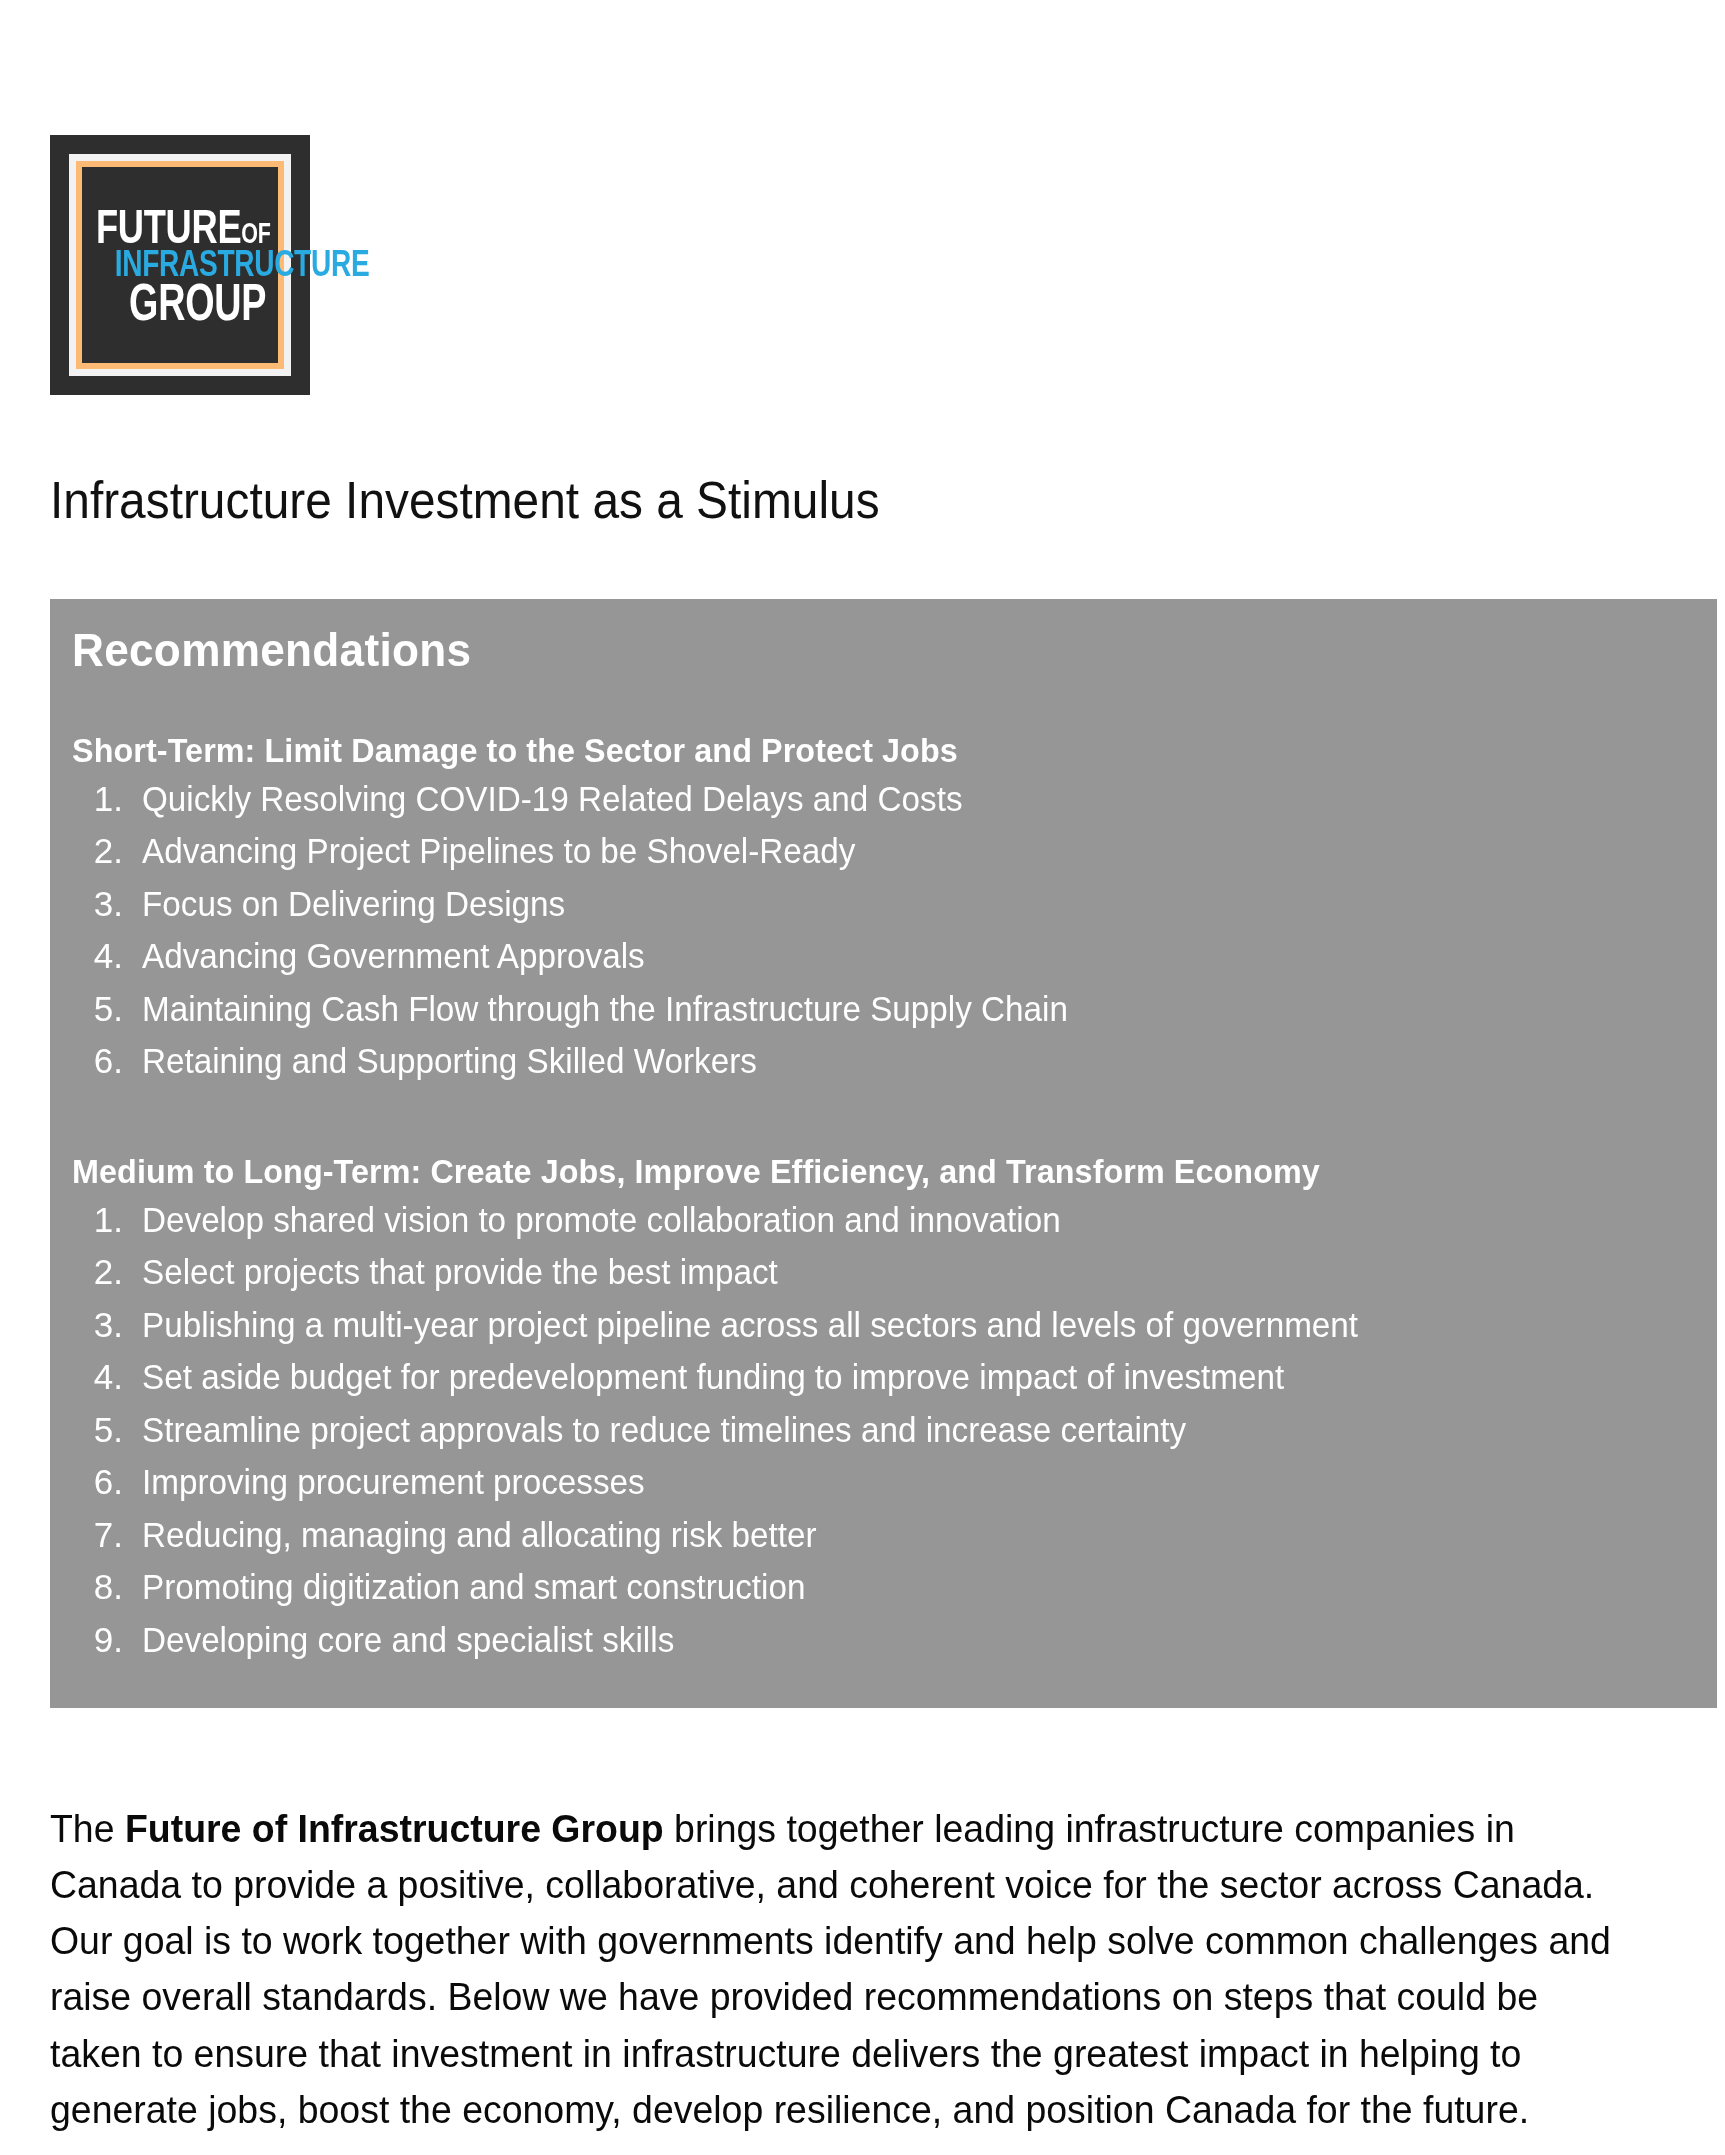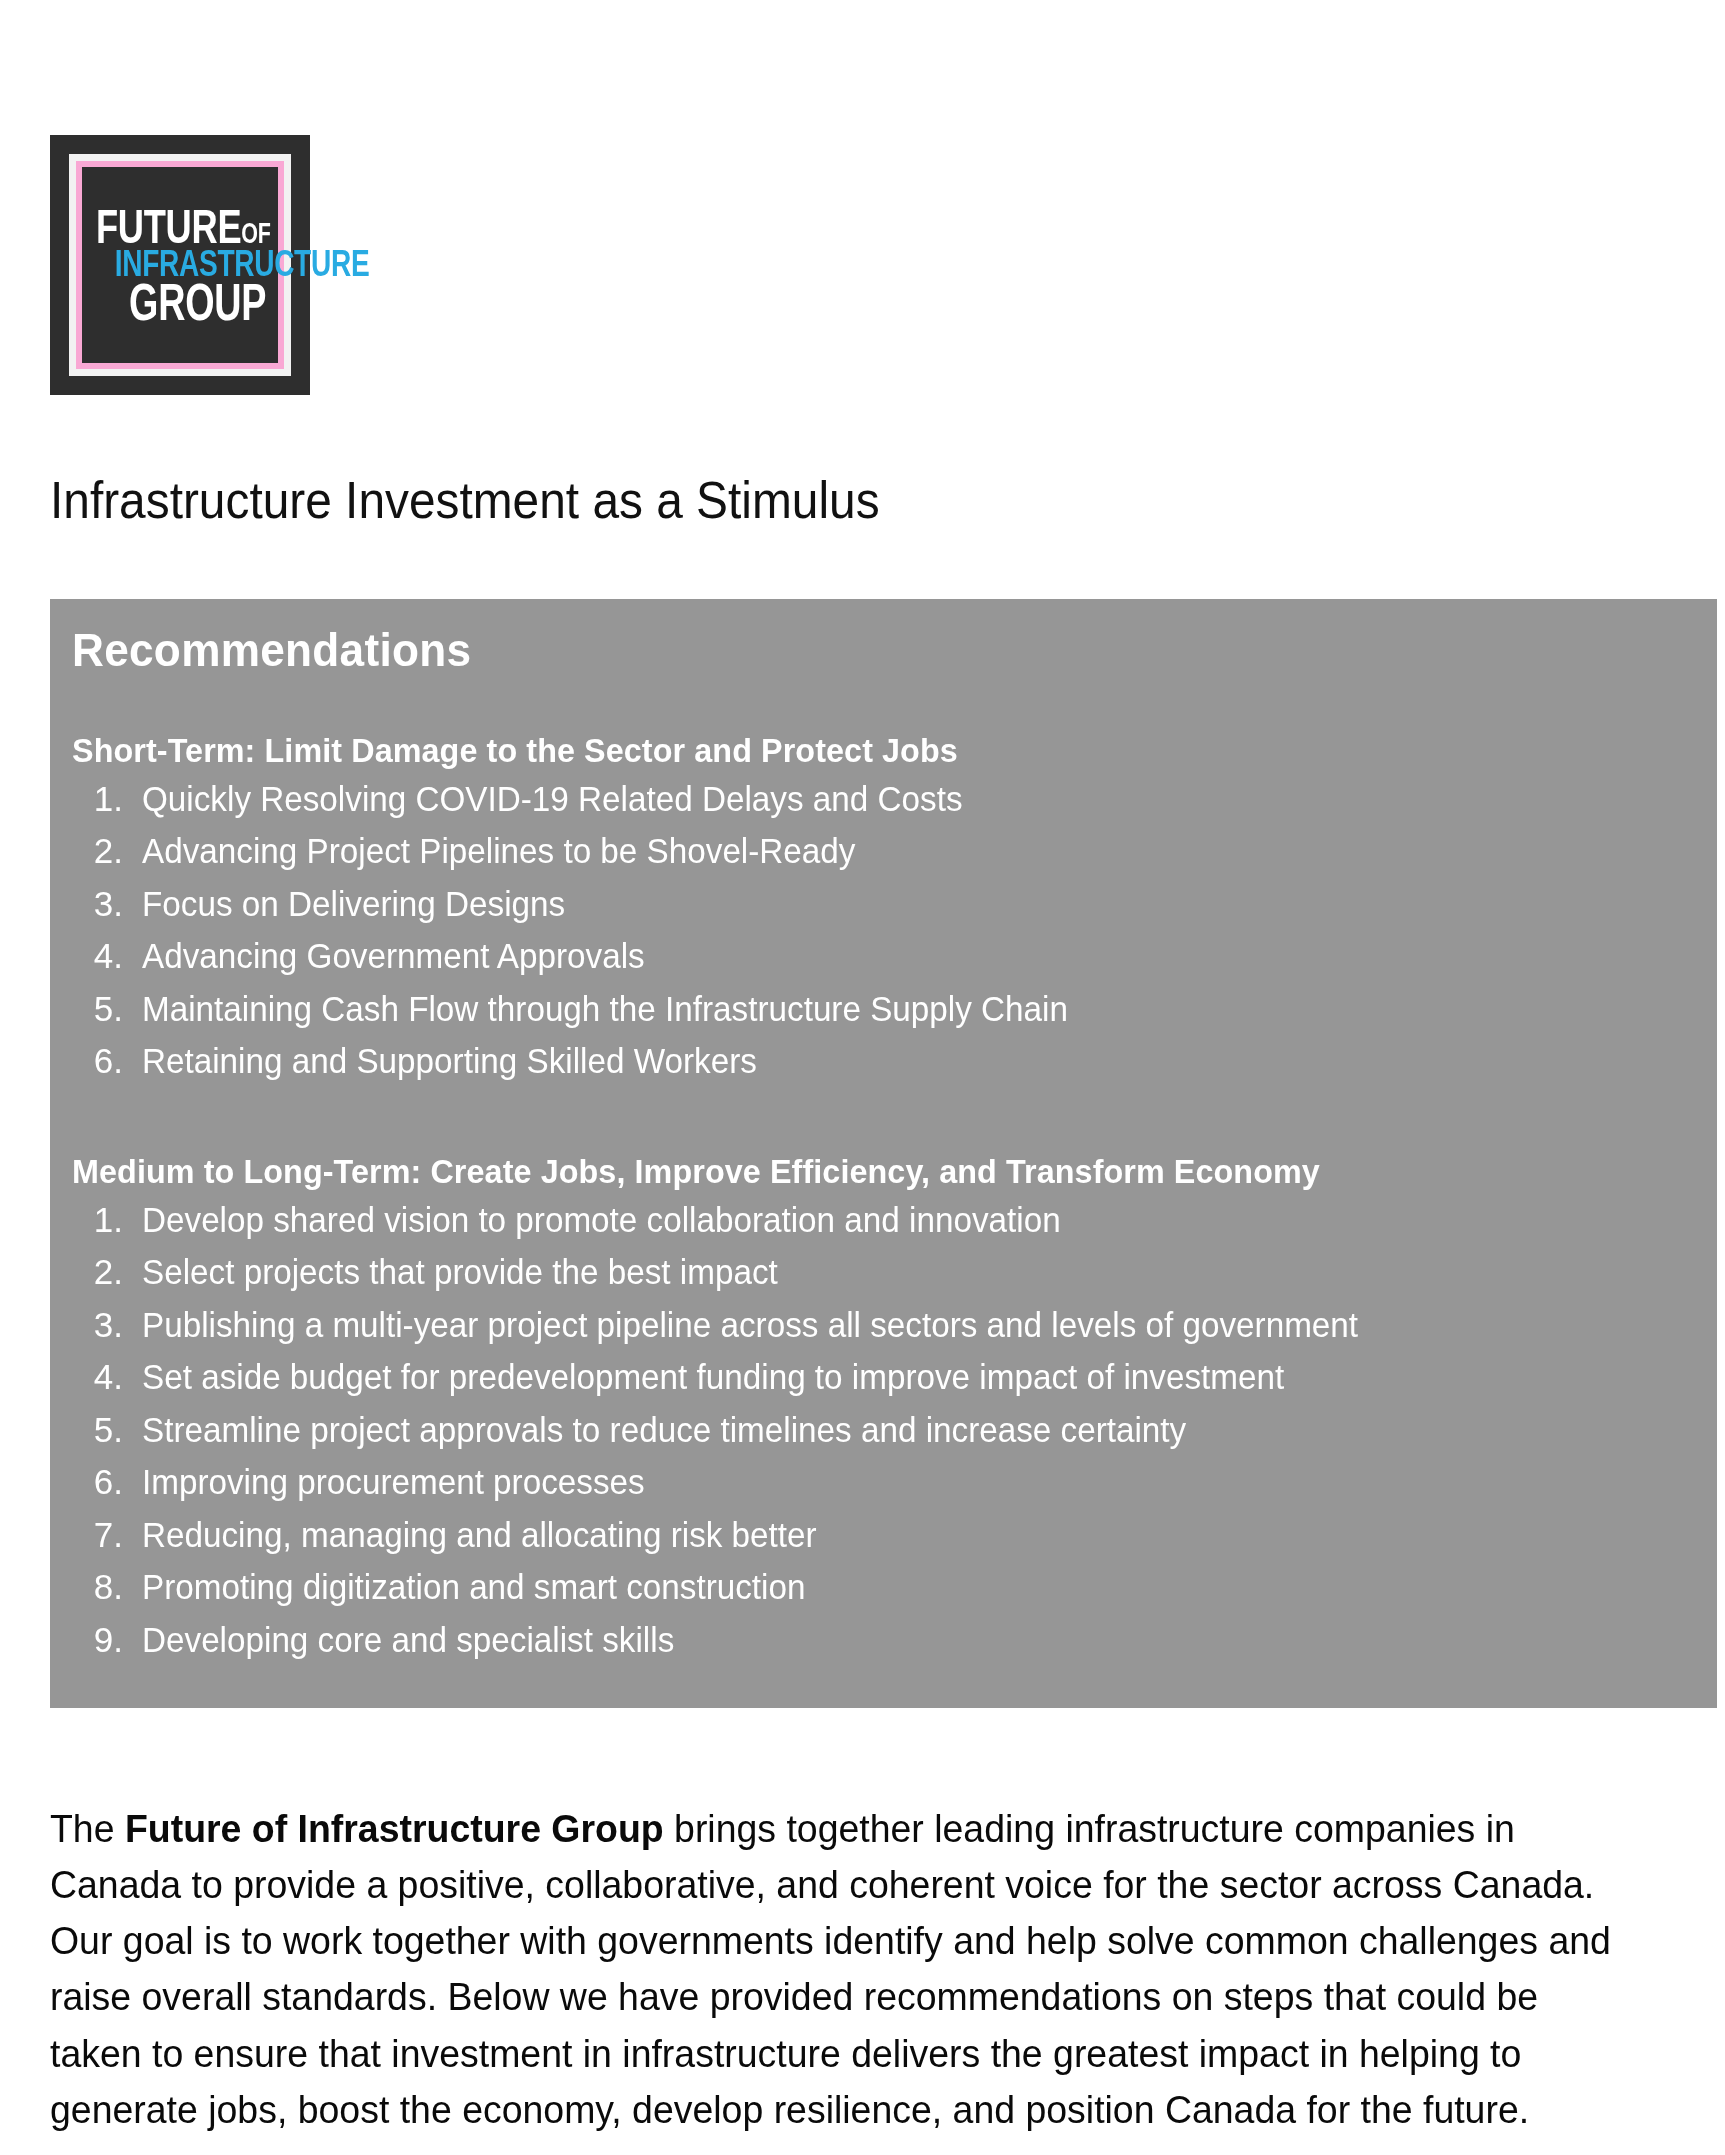--- a/index.html
+++ b/index.html
@@ -32,21 +32,21 @@
     width: 260px;
     height: 260px;
     background: #2e2e2e;
     padding: 19px;
   }
   .logo-frame {
     width: 100%;
     height: 100%;
     border: 7.7px solid #f2f2f2;
     padding: 6px;
-    background: #f9a8d4;
+    background: #fdba74;
   }
   .logo-inner {
     width: 100%;
     height: 100%;
     background: #2e2e2e;
     position: relative;
     display: flex;
     flex-direction: column;
     justify-content: center;
     align-items: flex-end;

